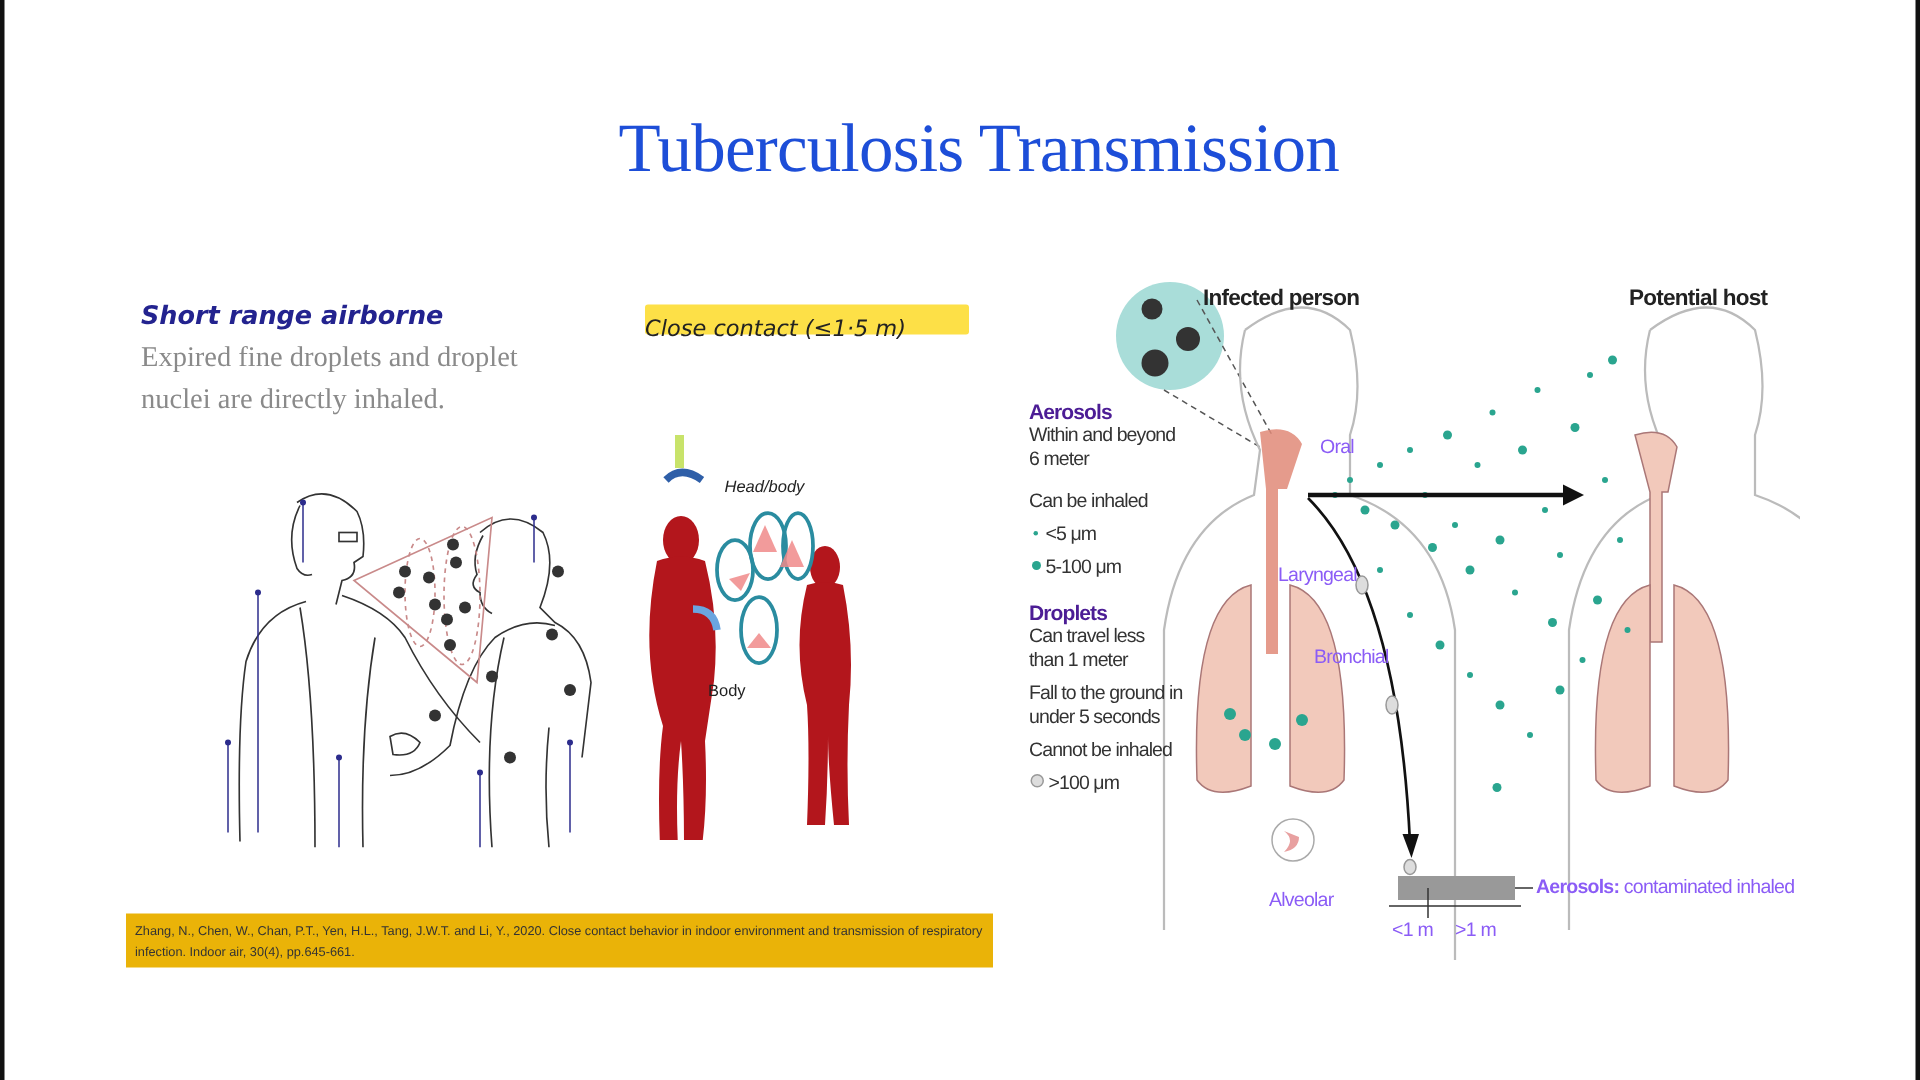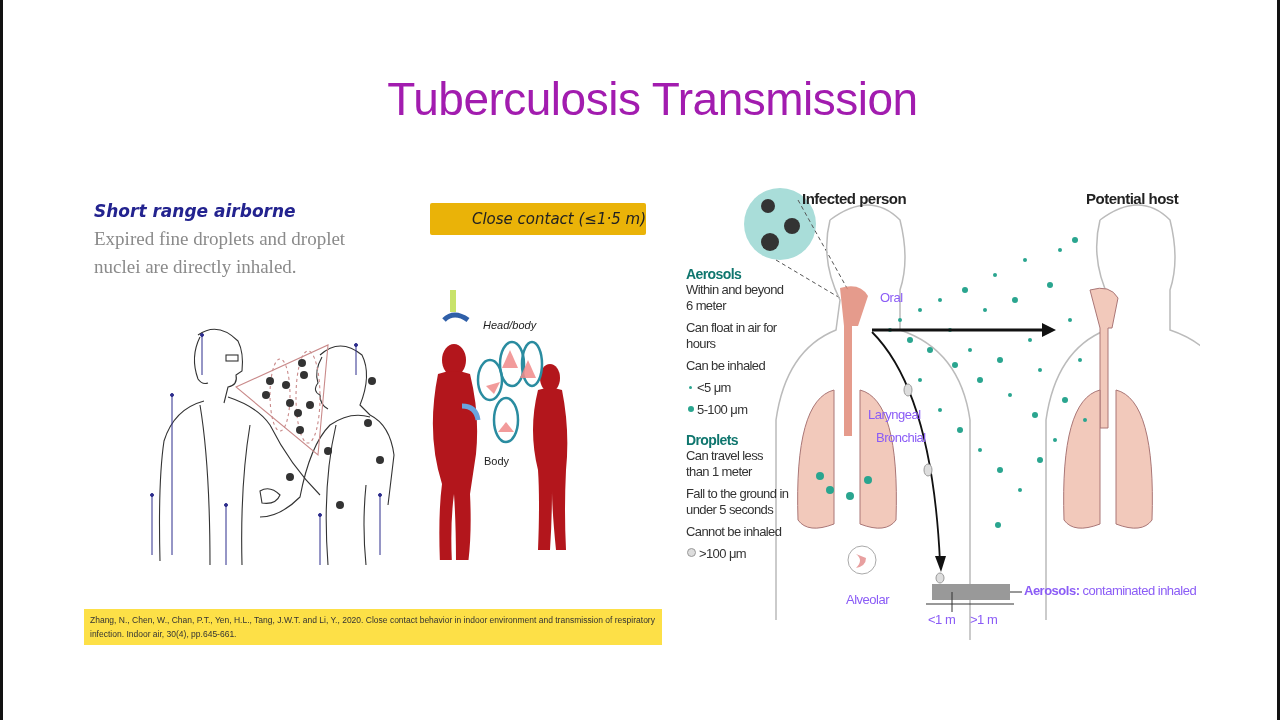--- a/index.html
+++ b/index.html
@@ -5,36 +5,36 @@
     html, body { margin: 0; padding: 0; }
     body {
       width: 1280px; height: 720px; background: #ffffff;
       position: relative; overflow: hidden;
       font-family: "Liberation Sans", sans-serif;
     }
     .slide-border-left { position: absolute; left: 0; top: 0; width: 3px; height: 720px; background: #111; }
     .slide-border-right { position: absolute; right: 0; top: 0; width: 3px; height: 720px; background: #111; }
     .title {
       position: absolute; left: 0; right: 0; top: 72px; text-align: center;
-      font-family: Liberation Sans, sans-serif; font-size: 46px; color: #a21caf; letter-spacing: -0.5px; margin-left: 25px;
+      font-family: Liberation Serif, serif; font-size: 46px; color: #1d4ed8; letter-spacing: -0.5px; margin-left: 25px;
     }
     .panel-left { position: absolute; left: 80px; top: 185px; width: 590px; height: 465px; }
     .sra { position: absolute; left: 14px; top: 12px; width: 260px; font-family: "Liberation Serif", serif; font-size: 19px; line-height: 28px; color: #8a8a8a; }
     .sra .lead { font-family: "DejaVu Sans", sans-serif; font-style: italic; font-weight: bold; color: #23238f; font-size: 17px; }
-    .cc-box { position: absolute; left: 350px; top: 18px; width: 216px; height: 32px; background: #eab308; border-radius: 2px;
-      font-family: "DejaVu Sans", sans-serif; font-style: italic; font-size: 15px; color: #222; line-height: 32px; text-align: right; }
-    .citation { position: absolute; left: 4px; top: 424px; width: 578px; height: 36px; background: #fde047;
+    .cc-box { position: absolute; left: 350px; top: 18px; width: 216px; height: 20px; background: #fde047; border-radius: 2px;
+      font-family: "DejaVu Sans", sans-serif; font-style: italic; font-size: 15px; color: #222; line-height: 32px; text-align: left; }
+    .citation { position: absolute; left: 4px; top: 424px; width: 578px; height: 36px; background: #eab308;
       font-size: 8.5px; line-height: 14px; color: #333; padding: 4px 6px; box-sizing: border-box; }
     .sketch { position: absolute; left: 60px; top: 130px; }
     .mannequins { position: absolute; left: 330px; top: 75px; }
     .head-body-label { position: absolute; left: 403px; top: 134px; font-size: 11px; color: #222; font-style: italic; }
-    .body-label { position: absolute; left: 392px; top: 270px; font-size: 11px; color: #222; margin-left: 12px; }
+    .body-label { position: absolute; left: 392px; top: 270px; font-size: 11px; color: #222; }
     .panel-right { position: absolute; left: 680px; top: 180px; width: 520px; height: 460px; }
     .legend { position: absolute; left: 6px; top: 86px; width: 120px; font-family: "Liberation Sans", sans-serif; font-size: 13px; color: #333; letter-spacing: -0.6px; }
-    .legend .hd { font-weight: bold; color: #0f766e; font-size: 14px; }
+    .legend .hd { font-weight: bold; color: #4c1d95; font-size: 14px; }
     .legend .ln { line-height: 16px; }
     .legend .gap { height: 6px; }
     .rlabel { position: absolute; font-size: 13px; color: #8b5cf6; letter-spacing: -0.5px; }
     .rlabel.b { font-weight: bold; font-size: 15px; color: #222; }
     .diagram-svg { position: absolute; left: 0; top: 0; }
   </style>
 </head>
 <body>
 
 <div class="slide-border-left"></div>
@@ -220,30 +220,29 @@
 
     <rect x="252" y="404" width="78" height="16" fill="#999"></rect>
     <line x1="246" y1="424" x2="334" y2="424" stroke="#333"></line>
     <line x1="272" y1="412" x2="272" y2="432" stroke="#333"></line>
     <line x1="330" y1="412" x2="342" y2="412" stroke="#333"></line>
   </svg>
 
   <div class="rlabel b" style="left:122px; top:10px;">Infected person</div>
   <div class="rlabel b" style="left:406px; top:10px;">Potential host</div>
   <div class="rlabel" style="left:200px; top:110px;">Oral</div>
-  <div class="rlabel" style="left:188px; top:195px;margin-top:32px;">Laryngeal</div>
+  <div class="rlabel" style="left:172px; top:195px;">Laryngeal</div>
   <div class="rlabel" style="left:196px; top:250px;">Bronchial</div>
   <div class="rlabel" style="left:166px; top:412px;">Alveolar</div>
 
   <div class="legend">
     <div class="ln hd">Aerosols</div>
     <div class="ln">Within and beyond</div>
     <div class="ln">6 meter</div>
     <div class="gap"></div>
-    <div class="ln">Can float in air for hours</div>
     <div class="gap"></div>
     <div class="ln">Can be inhaled</div>
     <div class="gap"></div>
     <div class="ln"><span style="display:inline-block;width:3px;height:3px;border-radius:50%;background:#2aa58f;margin:0 5px 3px 3px;"></span><span>&lt;5 μm</span></div>
     <div class="gap"></div>
     <div class="ln"><span style="display:inline-block;width:6px;height:6px;border-radius:50%;background:#2aa58f;margin:0 3px 2px 2px;"></span><span>5-100 μm</span></div>
     <div class="gap" style="height:14px;"></div>
     <div class="ln hd">Droplets</div>
     <div class="ln">Can travel less</div>
     <div class="ln">than 1 meter</div>

